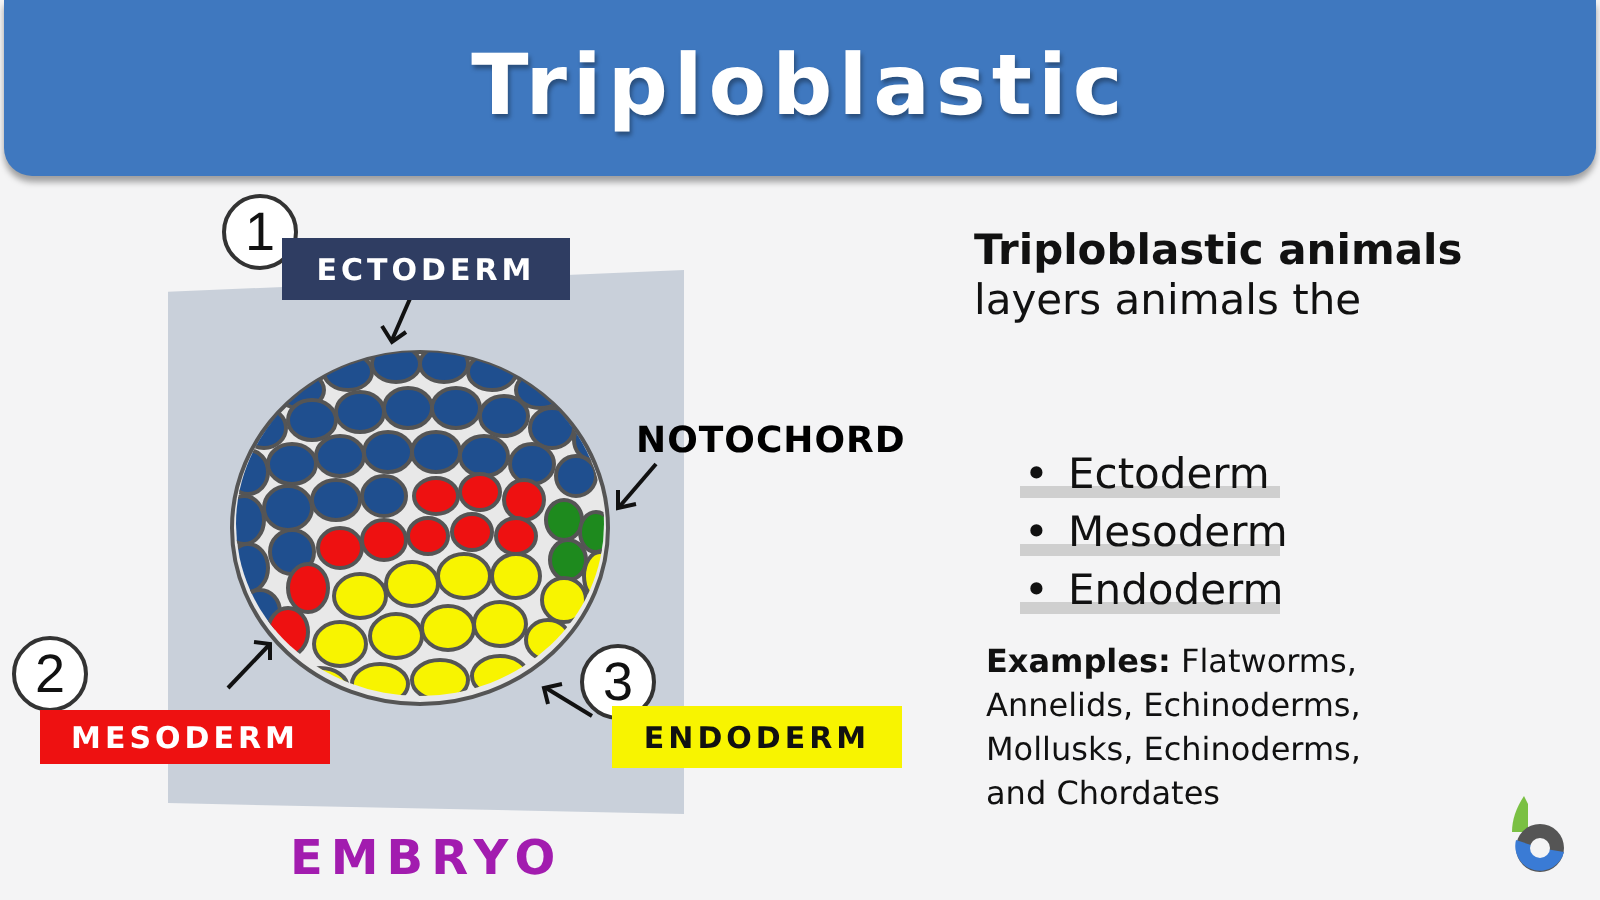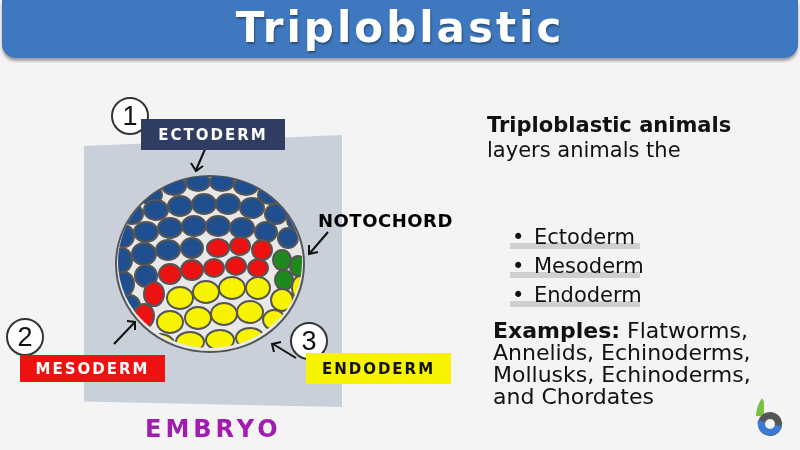--- a/index.html
+++ b/index.html
@@ -5,21 +5,21 @@
     * { box-sizing: border-box; margin: 0; padding: 0; }
     html, body { width: 800px; height: 450px; overflow: hidden; }
     body {
       background: #f4f4f5;
       position: relative;
       font-family: "DejaVu Sans", sans-serif;
     }
     .title-bar {
       position: absolute;
       left: 2px; top: 0;
-      width: 796px; height: 58px;
+      width: 796px; height: 88px;
       background: #3f78bf;
       border-radius: 0 0 14px 14px;
       box-shadow: 0 3px 3px rgba(0,0,0,0.35);
       display: flex; align-items: center; justify-content: center;
     }
     .title-text {
       color: #ffffff;
       font-family: "DejaVu Sans", sans-serif;
       font-weight: bold;
       font-size: 42px;
@@ -75,21 +75,21 @@
     }
     .bullets li { position: relative; padding-left: 24px; }
     .bullets li::before { content: "•"; position: absolute; left: 2px; top: 0; }
     .bullets li .hl {
       position: absolute; left: 0; bottom: 3px; height: 6px; width: 130px;
       background: #cfcfcf; z-index: -1;
     }
     .examples {
       position: absolute; left: 493px; top: 320px;
       font-family: "DejaVu Sans", sans-serif;
-      font-size: 22px; line-height: 22px; color: #111;
+      font-size: 16px; line-height: 22px; color: #111;
       width: 300px;
     }
     .examples b { font-weight: bold; }
     .logo { position: absolute; left: 752px; top: 396px; }
   </style>
 </head>
 <body>
 
 <div class="title-bar">
   <span class="title-text">Triploblastic</span>

